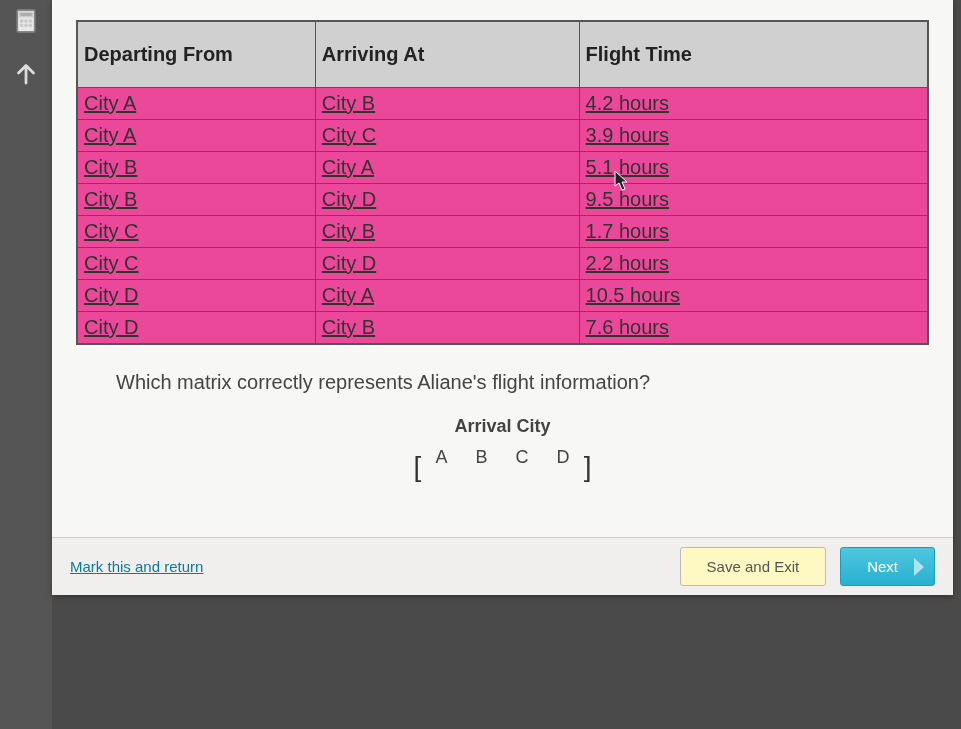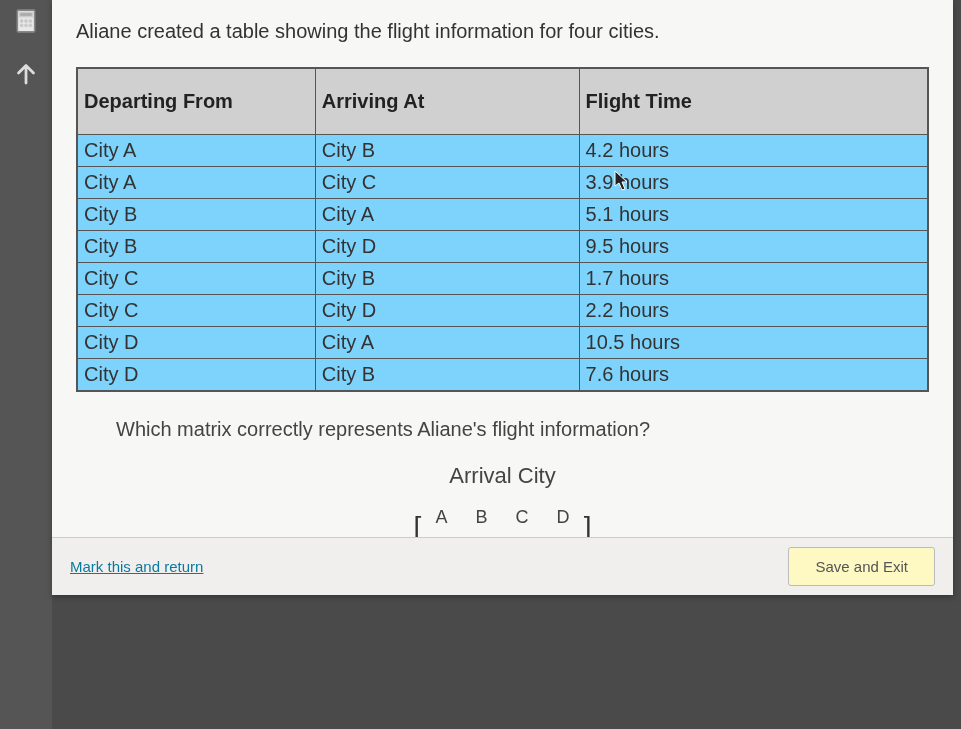--- a/index.html
+++ b/index.html
@@ -57,41 +57,42 @@
       background: #d0d0d0;
       font-weight: bold;
       text-align: left;
       padding: 21px 6px;
       border: 1px solid #555;
       color: #222;
     }
     table.flight td {
       border: 1px solid #555;
       padding: 4px 6px;
-      background: #7dd3fc;
-      color: #333;
+      background: #ec4899;
+      color: #333;
+      text-decoration: underline;
     }
     table.flight th:nth-child(1), table.flight td:nth-child(1) { width: 28%; }
     table.flight th:nth-child(2), table.flight td:nth-child(2) { width: 31%; }
     table.flight th:nth-child(3), table.flight td:nth-child(3) { width: 41%; }
     .question {
       margin-top: 26px;
       font-size: 20px;
       color: #444;
       margin-left: 40px;
     }
     .matrix-area {
       margin-top: 22px;
       text-align: center;
       color: #444;
     }
     .matrix-title {
-      font-size: 22px;
-      font-weight: normal;
-      margin-bottom: 18px;
+      font-size: 18px;
+      font-weight: bold;
+      margin-bottom: 10px;
     }
     .matrix-cols {
       display: inline-flex;
       gap: 28px;
       font-size: 18px;
       position: relative;
     }
     .matrix-cols::before {
       content: "[";
       position: absolute;
@@ -184,21 +185,20 @@
   </div>
   <div class="sidebar-icon">
     <svg width="30" height="30" viewBox="0 0 24 24" fill="none" stroke="#ddd" stroke-width="2.2" stroke-linecap="round" stroke-linejoin="round">
       <path d="M12 20 L12 6 M6 12 L12 6 L18 12"></path>
     </svg>
   </div>
 </div>
 
 <div class="content-panel">
 
-  <p class="intro">Aliane created a table showing the flight information for four cities.</p>
 
   <table class="flight">
     <thead>
       <tr>
         <th>Departing From</th>
         <th>Arriving At</th>
         <th>Flight Time</th>
       </tr>
     </thead>
     <tbody>
@@ -254,19 +254,20 @@
       <span>B</span>
       <span>C</span>
       <span>D</span>
     </div>
   </div>
 
   <div class="footer-bar">
     <a class="mark-link">Mark this and return</a>
     <div class="footer-spacer"></div>
     <button class="btn btn-save">Save and Exit</button>
+    <button class="btn btn-next">Next</button>
   </div>
 
   <svg class="cursor" viewBox="0 0 16 22">
     <path d="M1 1 L1 16 L5 13 L8 20 L11 19 L8 12 L13 12 Z" fill="#222" stroke="#fff" stroke-width="1"></path>
   </svg>
 
 </div>
 
 </body></html>

